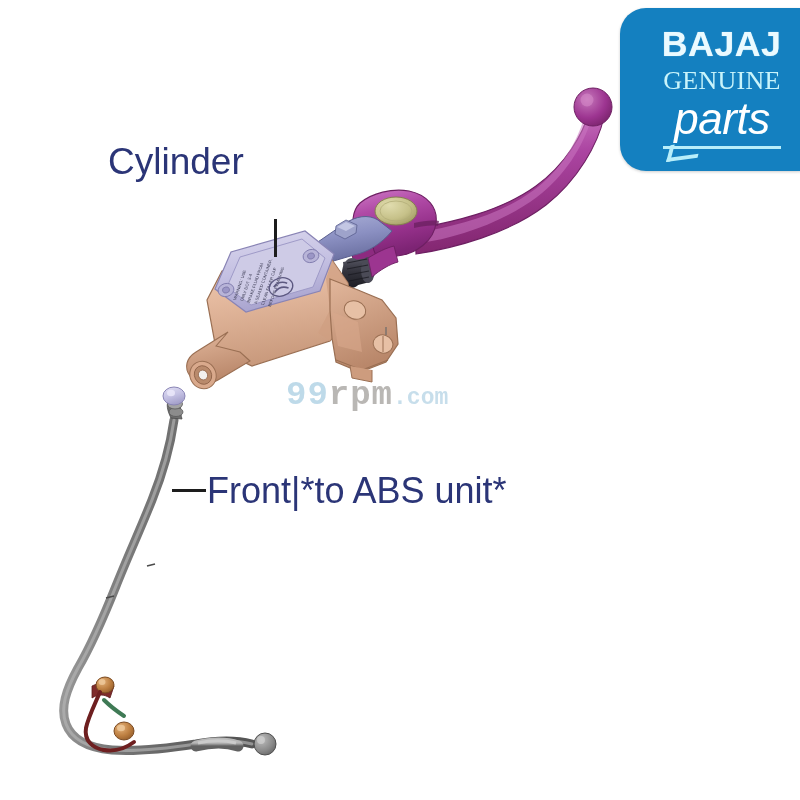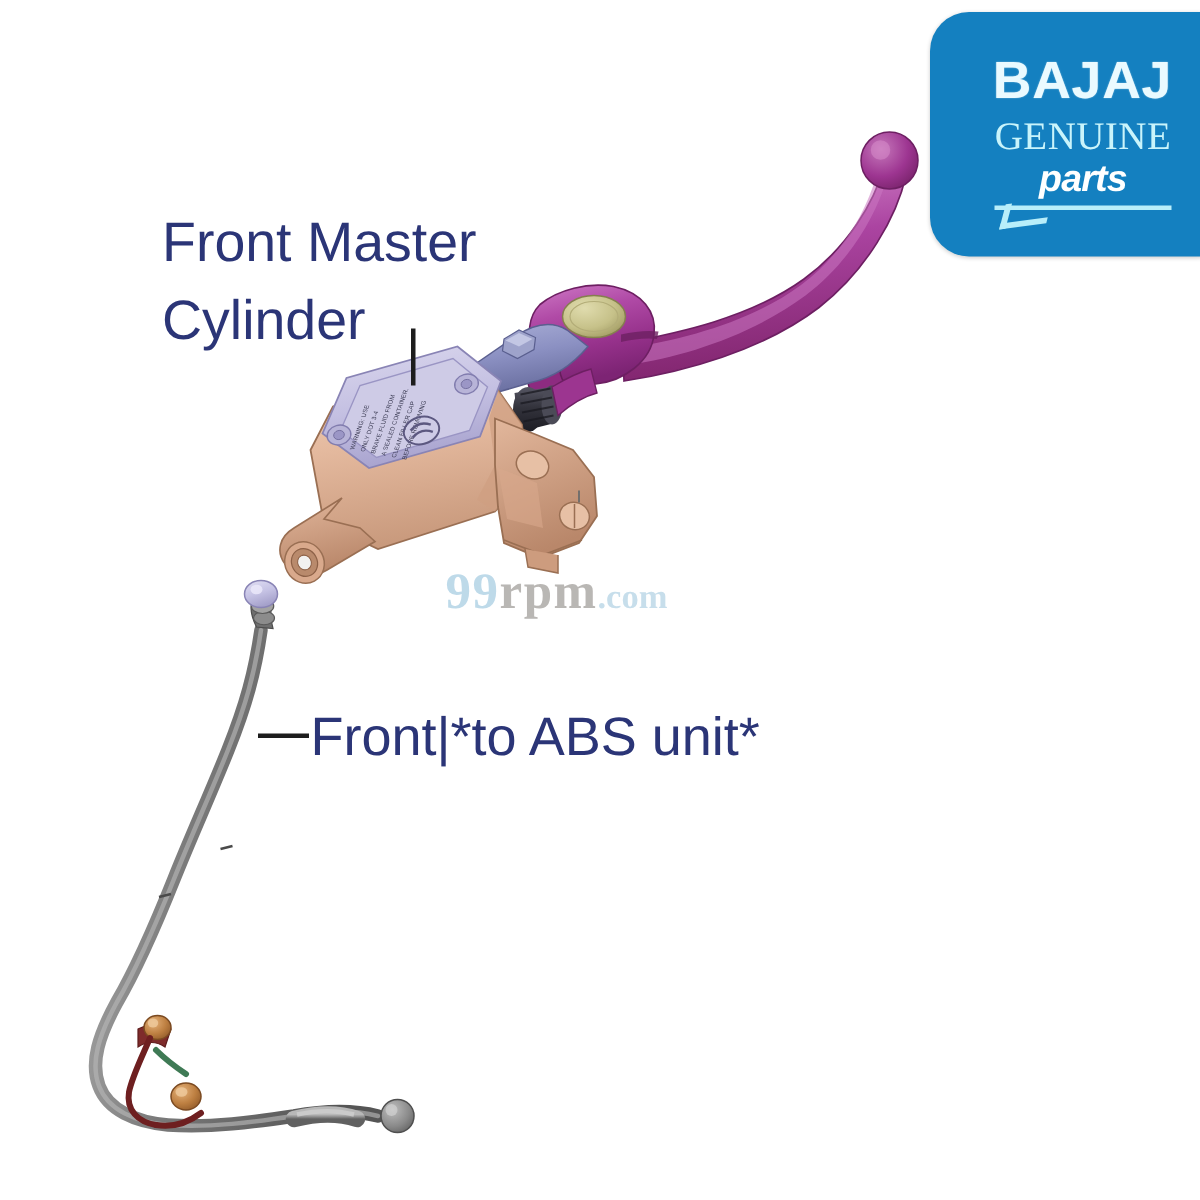--- a/index.html
+++ b/index.html
@@ -59,23 +59,23 @@
     font-family: Liberation Serif, serif;
     font-weight: normal;
     font-size: 26px;
     color: #c9f4fb;
     line-height: 1;
     letter-spacing: 0.3px;
     margin-bottom: 3px;
   }
   .brand-parts {
     font-family: "Liberation Sans", sans-serif;
-    font-weight: bold;
+    font-weight: normal;
     font-style: italic;
-    font-size: 25px;
+    font-size: 44px;
     color: #ffffff;
     line-height: 1;
     letter-spacing: -0.5px;
     margin-bottom: 2px;
   }
   .brand-underline {
     width: 118px;
     height: 14px;
     position: relative;
   }
@@ -131,23 +131,23 @@
   #leader-hose {
     left: 172px;
     top: 489px;
     width: 34px;
     height: 3px;
   }
 
   
   .watermark {
     position: absolute;
-    left: 297px;
+    left: 286px;
     top: 378px;
-    font-family: Liberation Serif, serif;
+    font-family: Liberation Mono, monospace;
     font-weight: bold;
     font-size: 34px;
     letter-spacing: 1px;
     line-height: 1;
     opacity: 0.92;
     text-align: right;
   }
   .wm-99   { color: #b9d7e8; }
   .wm-rpm  { color: #b4b1ae; }
   .wm-com  { color: #c3dcea; font-size: 23px; letter-spacing: 0px; }
@@ -460,21 +460,20 @@
       <path d="M 147 566 L 155 564" stroke="#4a4a4a" stroke-width="1.6"></path>
       <path d="M 106 598 L 114 596" stroke="#4a4a4a" stroke-width="1.6"></path>
       <path d="M 21 710 L 29 710" stroke="#4a4a4a" stroke-width="1.4" opacity="0"></path>
     </g>
   </svg>
 
   <div class="leader" id="leader-master"></div>
   <div class="leader" id="leader-hose"></div>
 
   <div class="callout" id="label-master">
-    <div>Front Master</div>
     <div>Cylinder</div>
   </div>
 
   <div class="callout" id="label-hose">Front|*to ABS unit*</div>
 
   <div class="watermark">
     <span class="wm-99">99</span><span class="wm-rpm">rpm</span><span class="wm-com">.com</span>
   </div>
 
   <div class="brand-badge">

